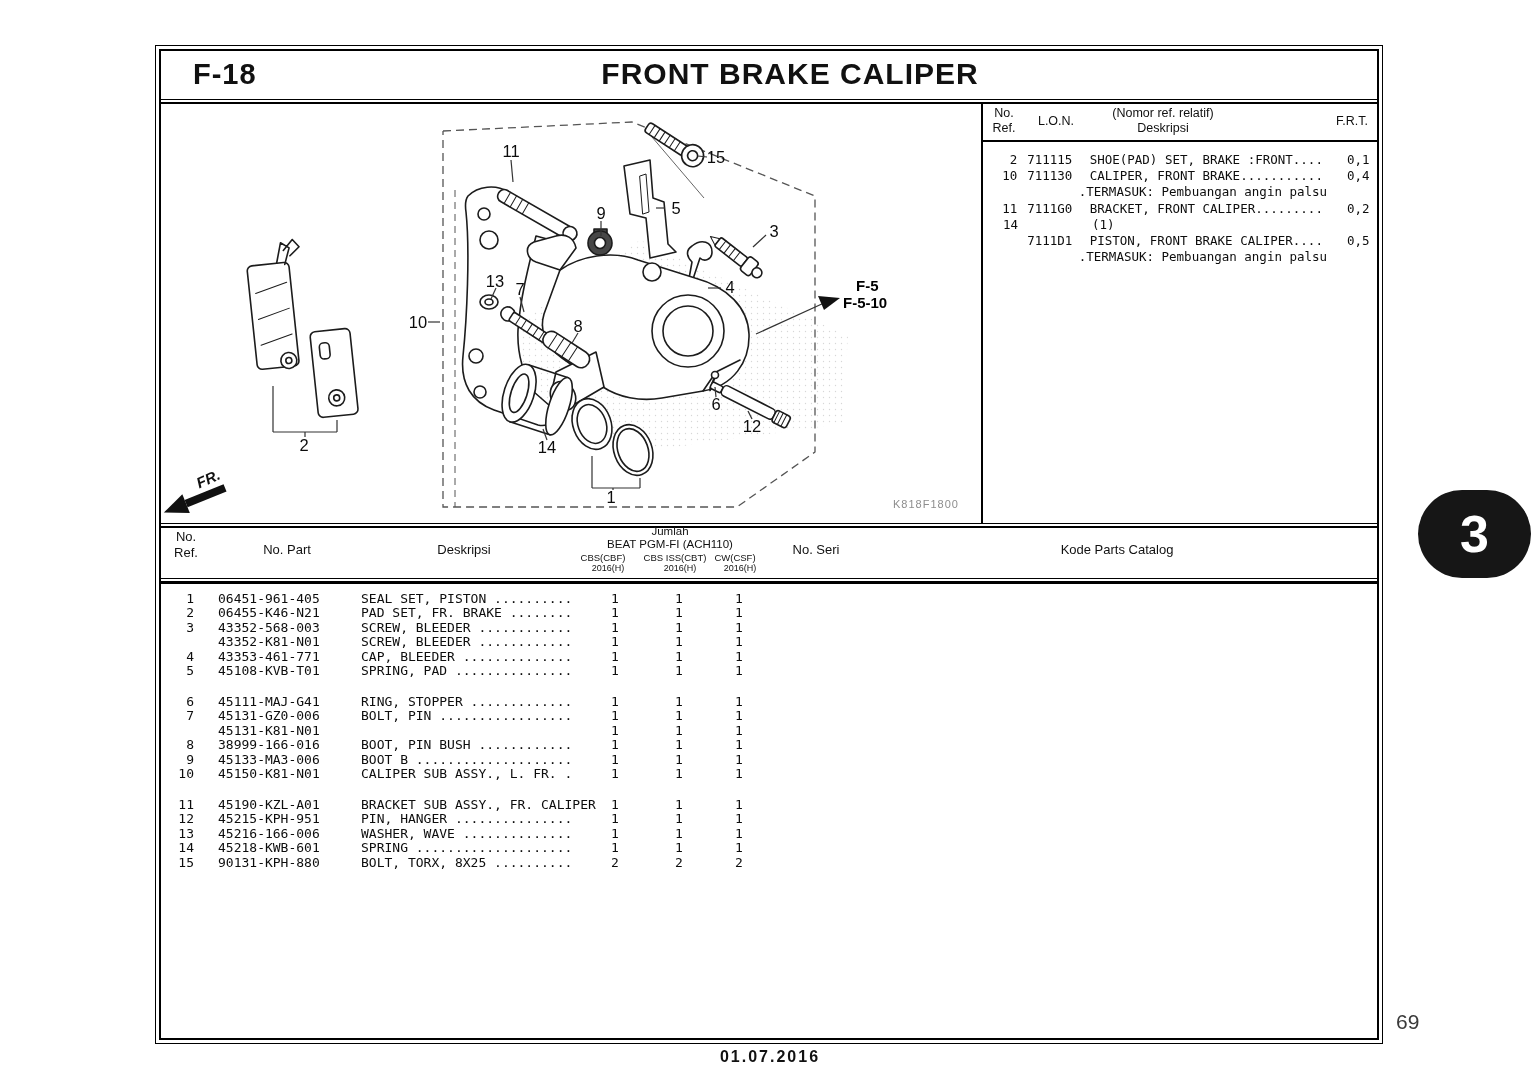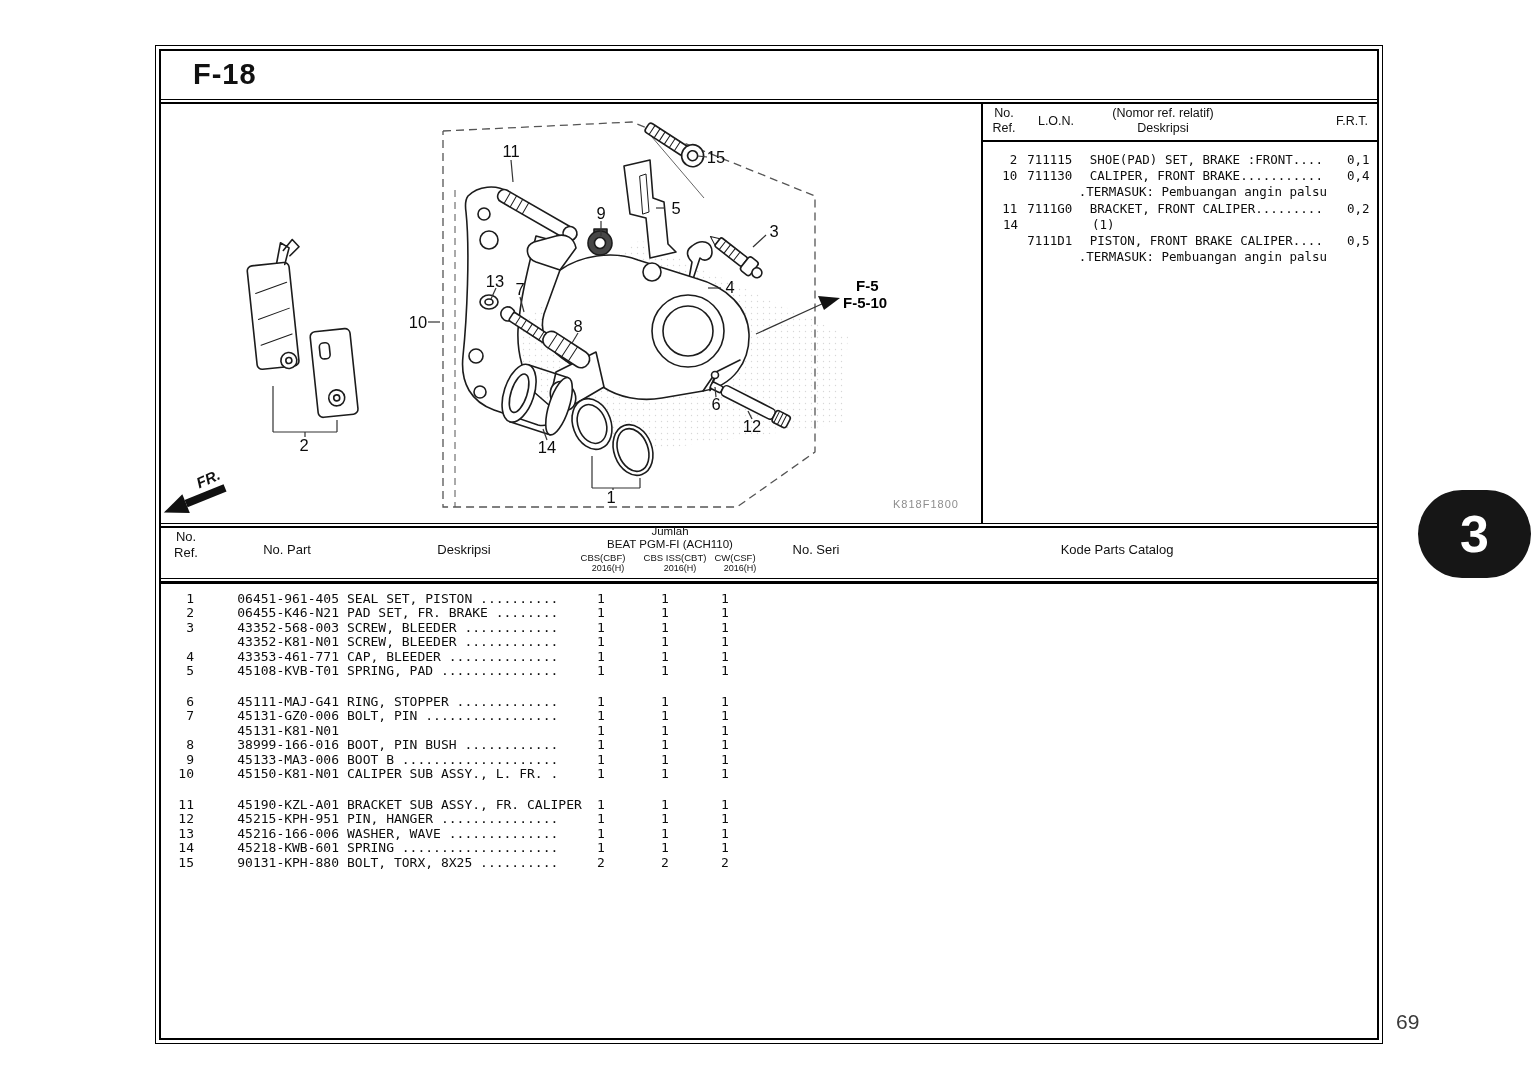--- a/index.html
+++ b/index.html
@@ -34,21 +34,21 @@
   .hlabel{position:absolute;font-size:13px;color:#111;text-align:center;line-height:16px;}
   .vname{font-size:9.5px;line-height:11px;text-align:center;}
   .vyear{font-size:9px;line-height:10px;text-align:center;padding-left:10px;}
 
   
   #parts-rows{position:absolute;left:161px;top:591px;width:640px;}
   .prow{display:flex;height:14.5px;align-items:center;font-size:13px;
         font-family:"DejaVu Sans Mono",monospace;white-space:pre;color:#0d0d0d;}
   .prow.gap{margin-top:16px;}
   .pc-ref{width:33px;text-align:right;}
-  .pc-part{width:135px;margin-left:10px;text-align:right;}
+  .pc-part{width:135px;margin-left:24px;}
   .pc-desc{width:230px;margin-left:8px;}
   .pc-q{width:48px;text-align:center;}
   .pc-q2{margin-left:16px;}
   .pc-q3{margin-left:12px;}
 
   
   .callout{position:absolute;transform:translate(-50%,-50%);font-size:16.5px;color:#0c0c0c;}
   .figref{position:absolute;font-size:15px;font-weight:700;color:#000;}
   #diagram-code{position:absolute;left:893px;top:498px;font-size:11px;color:#8d8d8d;letter-spacing:1px;}
   #fr-label{position:absolute;left:196px;top:470px;font-size:15px;font-weight:700;
@@ -65,20 +65,21 @@
 </style>
 </head>
 <body>
 
 <div id="page">
 
   <div id="frame-outer"></div>
   <div id="frame-inner"></div>
 
   <div id="f-code">F-18</div>
+  <div id="page-title">FRONT BRAKE CALIPER</div>
 
   <div class="line" style="left:161px;top:99px;width:1216px;height:1px;"></div>
   <div class="line" style="left:161px;top:102px;width:1216px;height:2px;"></div>
   <div class="line" style="left:981px;top:104px;width:2px;height:420px;"></div>
   <div class="line" style="left:983px;top:140px;width:394px;height:2px;"></div>
   <div class="line" style="left:161px;top:523px;width:1216px;height:1px;"></div>
   <div class="line" style="left:161px;top:526px;width:1216px;height:2px;"></div>
   <div class="line" style="left:161px;top:578px;width:1216px;height:1px;"></div>
   <div class="line" style="left:161px;top:581px;width:1216px;height:3px;"></div>
 
@@ -315,14 +316,15 @@
       <div class="prow"><span class="pc-ref">12</span><span class="pc-part">45215-KPH-951</span><span class="pc-desc">PIN, HANGER ...............</span><span class="pc-q">1</span><span class="pc-q pc-q2">1</span><span class="pc-q pc-q3">1</span></div>
       <div class="prow"><span class="pc-ref">13</span><span class="pc-part">45216-166-006</span><span class="pc-desc">WASHER, WAVE ..............</span><span class="pc-q">1</span><span class="pc-q pc-q2">1</span><span class="pc-q pc-q3">1</span></div>
       <div class="prow"><span class="pc-ref">14</span><span class="pc-part">45218-KWB-601</span><span class="pc-desc">SPRING ....................</span><span class="pc-q">1</span><span class="pc-q pc-q2">1</span><span class="pc-q pc-q3">1</span></div>
       <div class="prow"><span class="pc-ref">15</span><span class="pc-part">90131-KPH-880</span><span class="pc-desc">BOLT, TORX, 8X25 ..........</span><span class="pc-q">2</span><span class="pc-q pc-q2">2</span><span class="pc-q pc-q3">2</span></div>
     </div>
 
   <div id="section-tab">
     <span>3</span>
   </div>
   <div id="page-number">69</div>
+  <div id="footer-date">01.07.2016</div>
 
 </div>
 
 </body></html>

